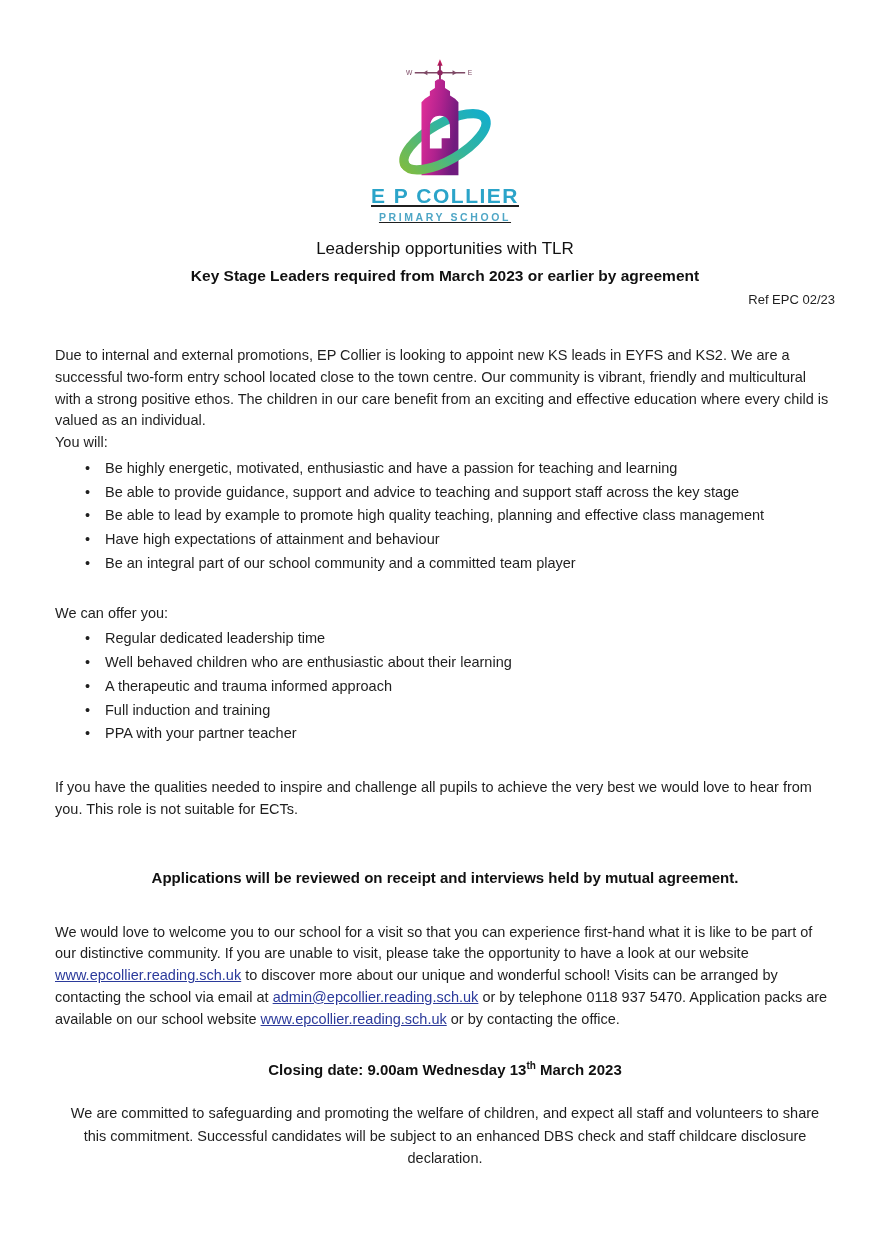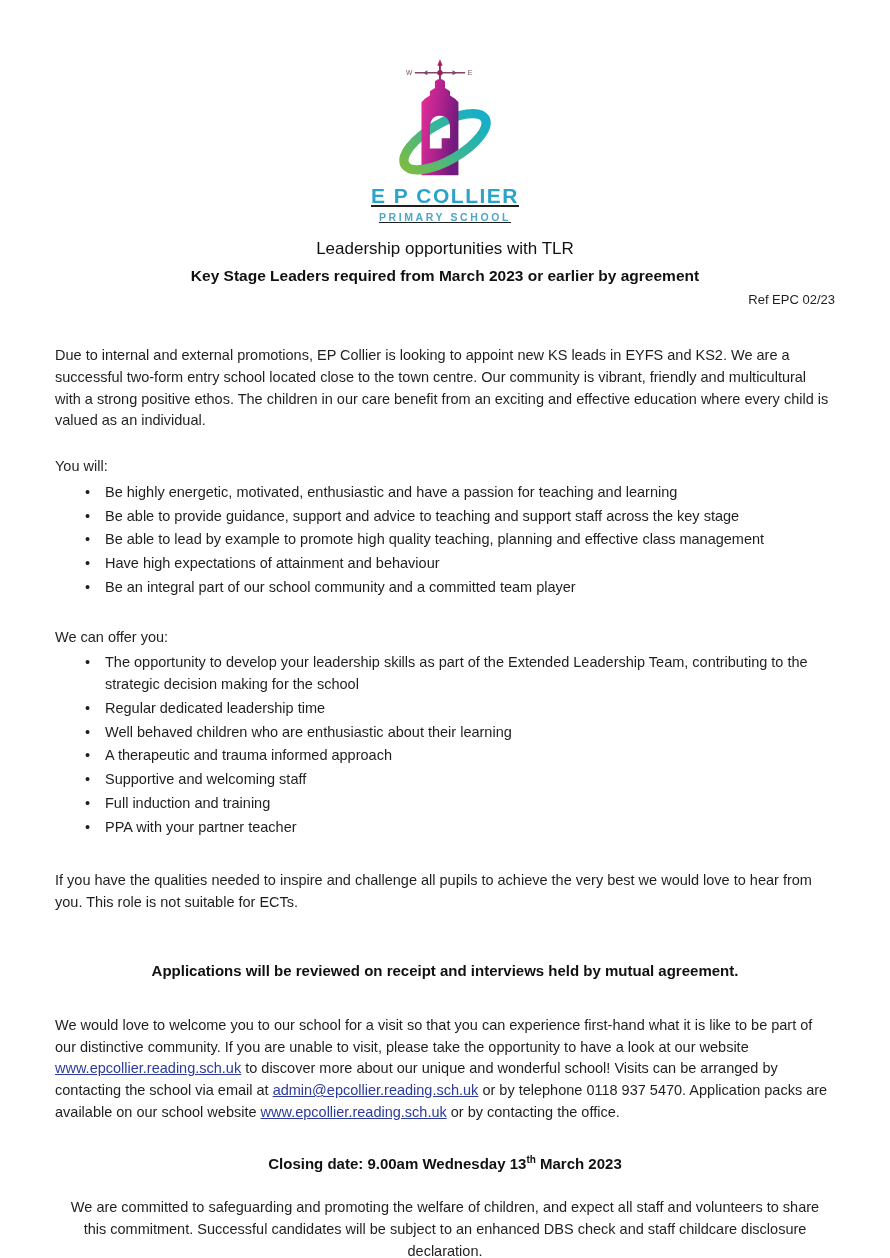--- a/index.html
+++ b/index.html
@@ -58,21 +58,20 @@
   
   .para {
     font-size: 14.5px;
     line-height: 1.5;
     margin-top: 26px;
     color: #1f1f1f;
   }
   .list-heading {
     font-size: 14.5px;
     line-height: 1.5;
-    margin-top: 24px;
   }
   ul.doc-list {
     list-style: none;
     margin-top: 4px;
   }
   ul.doc-list li {
     position: relative;
     font-size: 14.5px;
     line-height: 1.5;
     padding-left: 50px;
@@ -162,25 +161,23 @@
   <ul class="doc-list">
     <li><span>Be highly energetic, motivated, enthusiastic and have a passion for teaching and learning</span></li>
     <li><span>Be able to provide guidance, support and advice to teaching and support staff across the key stage</span></li>
     <li><span>Be able to lead by example to promote high quality teaching, planning and effective class management</span></li>
     <li><span>Have high expectations of attainment and behaviour</span></li>
     <li><span>Be an integral part of our school community and a committed team player</span></li>
   </ul>
 
   <p class="list-heading" style="margin-top:28px">We can offer you:</p>
   <ul class="doc-list">
-    <li><span>The opportunity to develop your leadership skills as part of the Extended Leadership Team, contributing to the strategic decision making for the school</span></li>
     <li><span>Regular dedicated leadership time</span></li>
     <li><span>Well behaved children who are enthusiastic about their learning</span></li>
     <li><span>A therapeutic and trauma informed approach</span></li>
-    <li><span>Supportive and welcoming staff</span></li>
     <li><span>Full induction and training</span></li>
     <li><span>PPA with your partner teacher</span></li>
   </ul>
 
   <p class="para" style="margin-top:32px">If you have the qualities needed to inspire and challenge all pupils to achieve the very best we would love to hear from you.  This role is not suitable for ECTs.</p>
 
   <p class="center-bold">Applications will be reviewed on receipt and interviews held by mutual agreement.</p>
 
   <p class="para" style="margin-top:36px"><span>We would love to welcome you to our school for a visit so that you can experience first-hand what it is like to be part of our distinctive community.  If you are unable to visit, please take the opportunity to have a look at our website </span><a class="doc-link">www.epcollier.reading.sch.uk</a><span> to discover more about our unique and wonderful school!   Visits can be arranged by contacting the school via email at </span><a class="doc-link">admin@epcollier.reading.sch.uk</a><span> or by telephone 0118 937 5470.   Application packs are available on our school website </span><a class="doc-link">www.epcollier.reading.sch.uk</a><span> or by contacting the office.</span></p>
 

